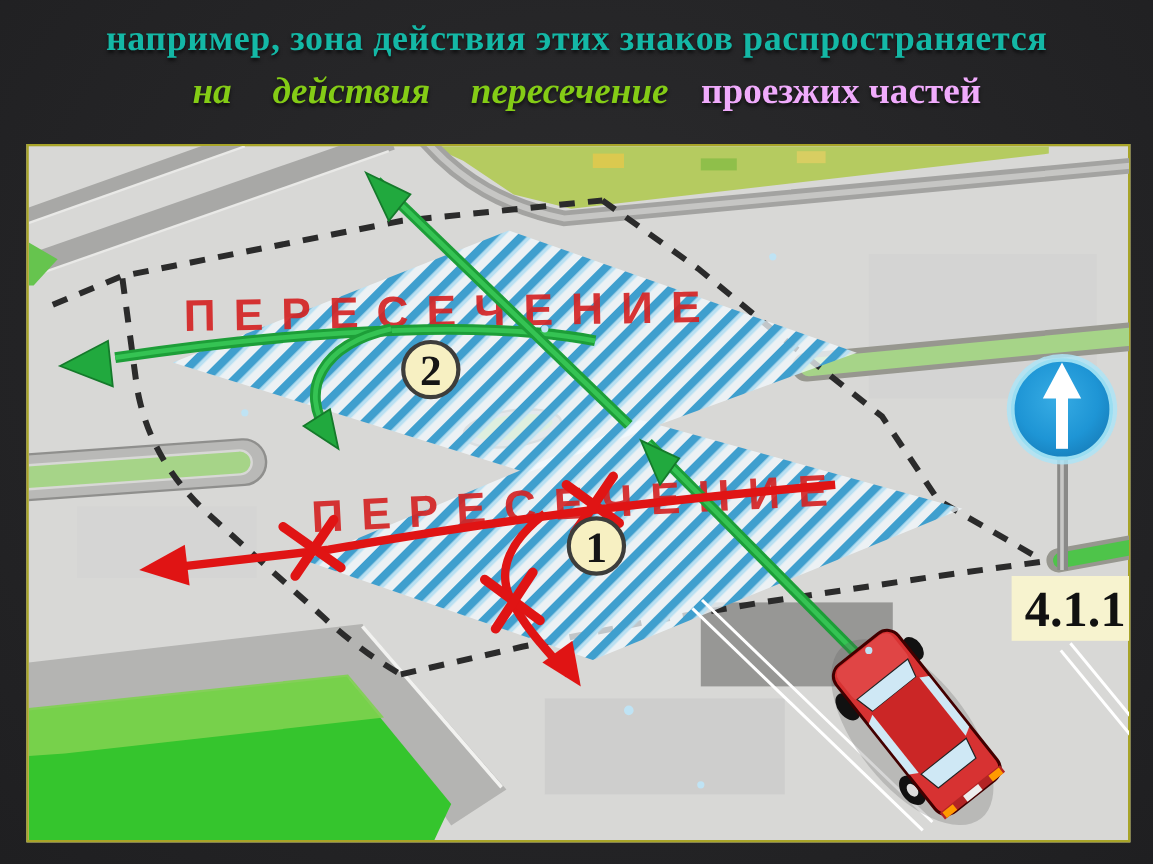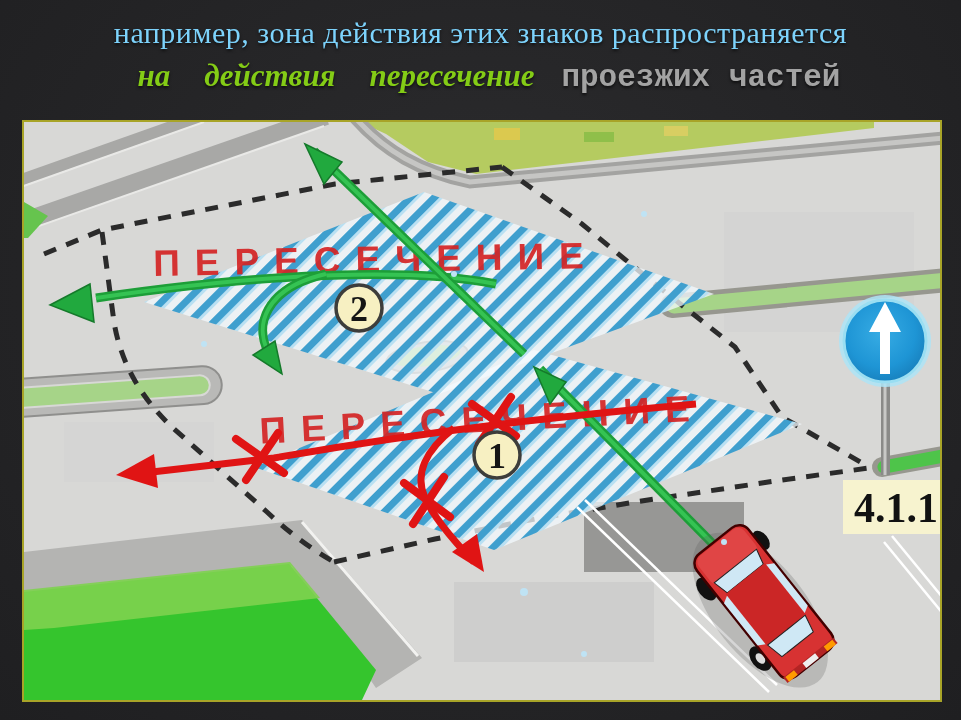--- a/index.html
+++ b/index.html
@@ -1,25 +1,25 @@
 <!DOCTYPE html>
 <html><head>
 <meta charset="utf-8">
 <style>
   html,body{margin:0;padding:0;background:#232325;width:961px;height:720px;overflow:hidden;}
   body{font-family:"Liberation Serif", serif; position:relative;}
   .slide-bg{position:absolute;inset:0;background:
     radial-gradient(ellipse at 50% 40%, #2c2c2e 0%, #242426 60%, #1f1f21 100%);}
   .title{position:absolute;top:16px;left:0;width:961px;text-align:center;z-index:3;}
-  .title-line1{font-size:30px;font-weight:normal;color:#7dd3fc;letter-spacing:0.5px;
+  .title-line1{font-size:30px;font-weight:bold;color:#14b8a6;letter-spacing:0.5px;
     text-shadow:0 2px 3px rgba(0,0,0,.6);white-space:nowrap;}
   .title-line2{margin-top:8px;font-size:31px;font-weight:bold;white-space:nowrap;
     text-shadow:0 2px 3px rgba(0,0,0,.6);}
   .hl{color:#84cc16;font-style:italic;margin:0 17px;}
-  .rest{color:#a3a3a3;margin-left:10px;font-family:Liberation Mono, monospace;}
+  .rest{color:#f0abfc;margin-left:10px;}
   .frame{position:absolute;left:22px;top:120px;width:916px;height:578px;
     border:2px solid #a8a428;box-sizing:content-box;background:#d8d8d6;z-index:2;}
   svg text{user-select:none;}
   .zone-label{font-family:"Liberation Sans",sans-serif;font-weight:bold;
     font-size:37px;letter-spacing:15px;fill:#d42424;opacity:.92;}
   .badge-num{font-family:"Liberation Serif",serif;font-weight:bold;font-size:36px;fill:#151515;}
   .sign-code{font-family:"Liberation Serif",serif;font-weight:bold;font-size:42px;fill:#111;}
 </style>
 </head>
 <body>

